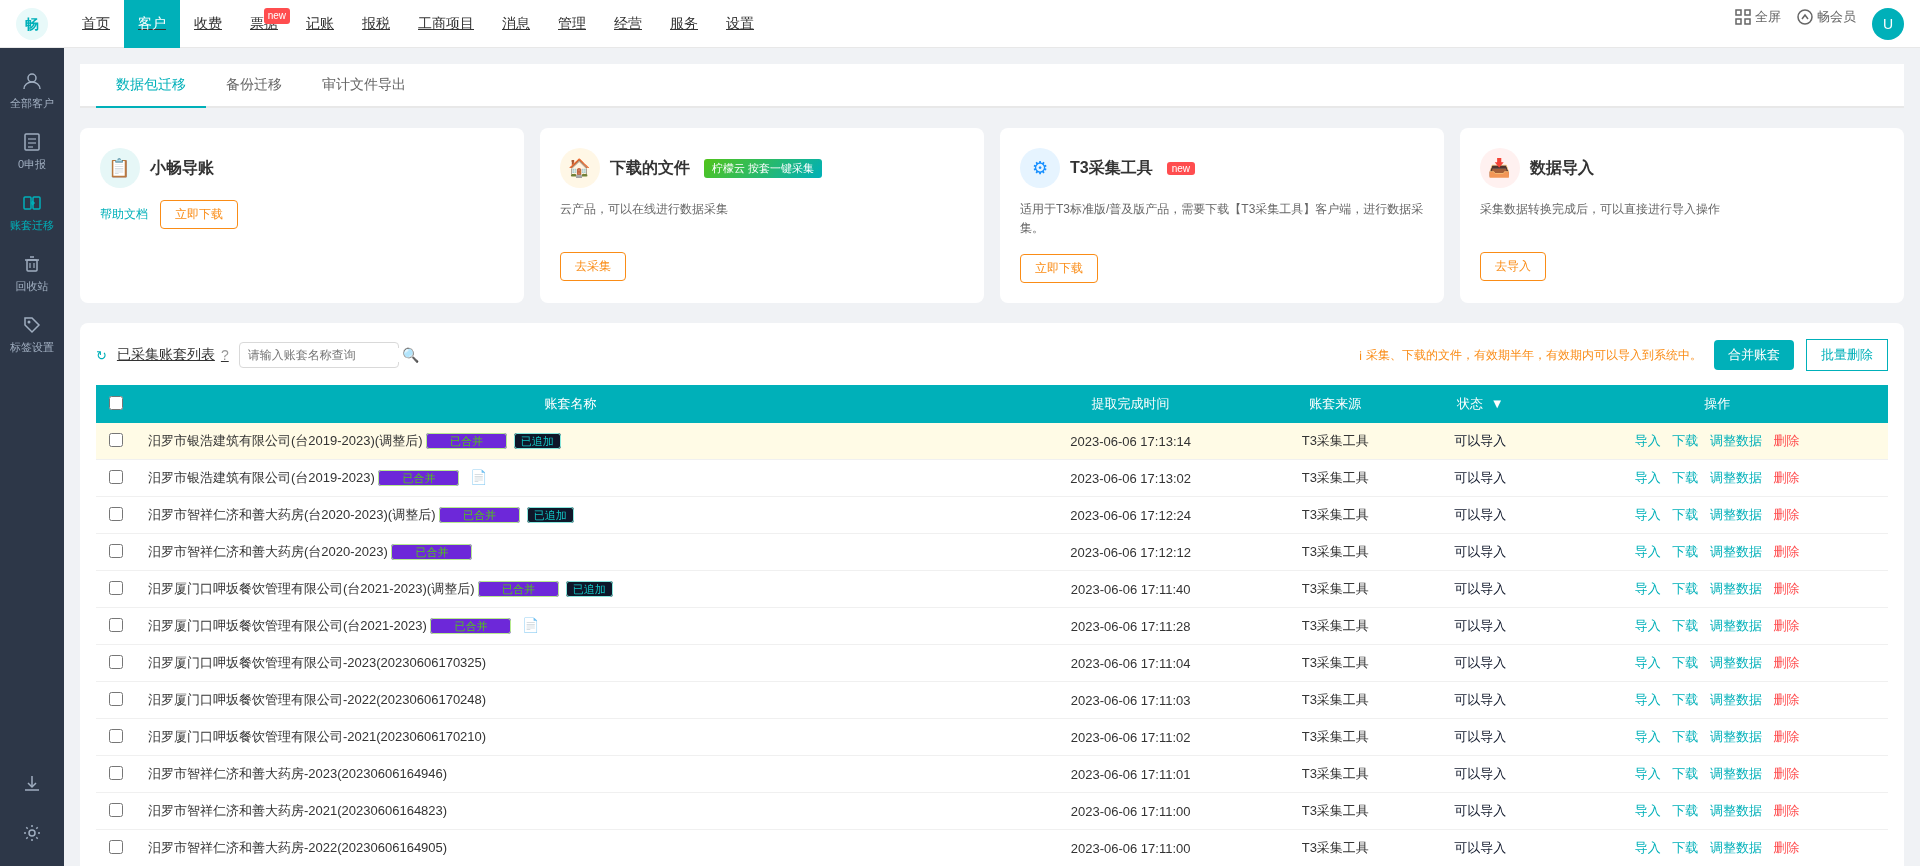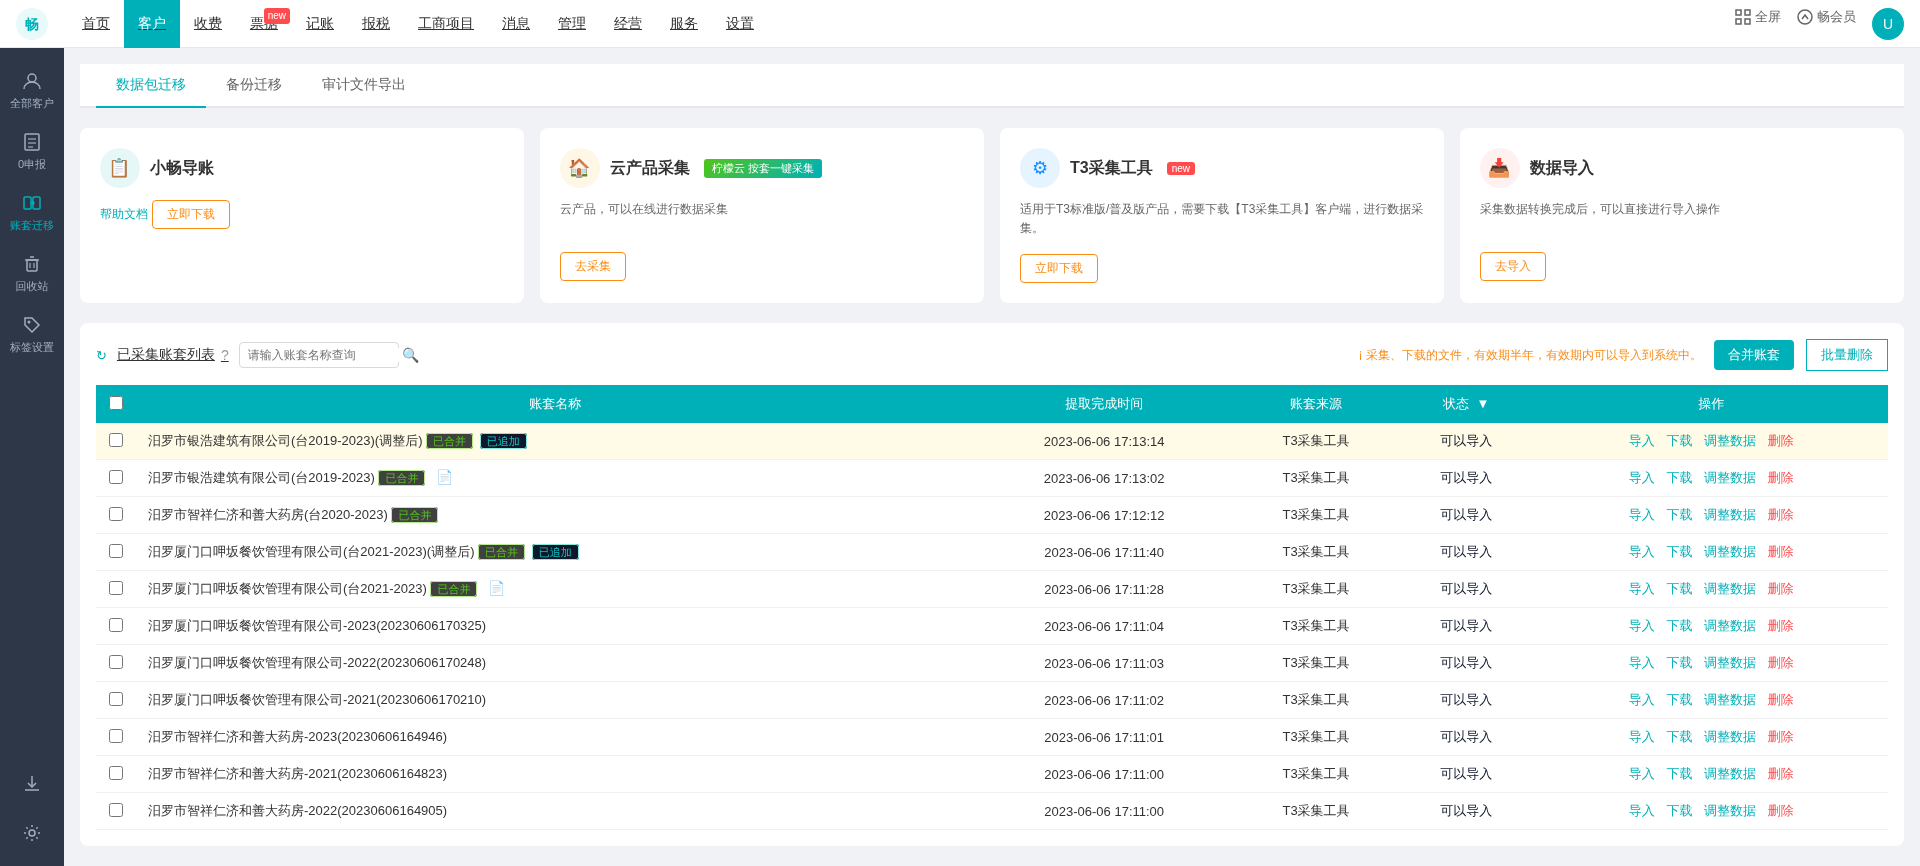--- a/index.html
+++ b/index.html
@@ -36,21 +36,21 @@
     .cards-row { display: grid; grid-template-columns: repeat(4, 1fr); gap: 16px; margin-bottom: 20px; }
     .card { background: #fff; border-radius: 8px; padding: 20px; position: relative; }
     .card-header { display: flex; align-items: center; gap: 10px; margin-bottom: 12px; }
     .card-icon { width: 40px; height: 40px; border-radius: 50%; display: flex; align-items: center; justify-content: center; font-size: 18px; }
     .card-icon.green { background: #e6f7f7; color: #00b0b9; }
     .card-icon.orange { background: #fff7e6; color: #fa8c16; }
     .card-icon.blue { background: #e6f4ff; color: #1890ff; }
     .card-icon.red { background: #fff1f0; color: #ff4d4f; }
     .card-title { font-size: 16px; font-weight: 600; color: #333; }
     .card-desc { color: #666; font-size: 12px; line-height: 1.6; margin-bottom: 16px; min-height: 36px; }
-    .card-footer { display: flex; align-items: center; gap: 4px; }
+    .card-footer { display: flex; align-items: center; gap: 12px; }
     .btn-link { color: #00b0b9; font-size: 12px; cursor: pointer; text-decoration: none; }
     .btn-outline-orange { border: 1px solid #fa8c16; color: #fa8c16; padding: 5px 14px; border-radius: 4px; background: #fff; cursor: pointer; font-size: 12px; }
 
     
     .list-section { background: #fff; border-radius: 8px; padding: 16px; }
     .list-header { display: flex; align-items: center; gap: 10px; margin-bottom: 14px; }
     .list-header-title { display: flex; align-items: center; gap: 6px; font-size: 14px; color: #333; font-weight: 500; text-decoration: underline; }
     .refresh-icon { color: #00b0b9; cursor: pointer; }
     .search-box { display: flex; align-items: center; border: 1px solid #d9d9d9; border-radius: 4px; padding: 4px 8px; width: 160px; }
     .search-box input { border: none; outline: none; font-size: 12px; flex: 1; color: #333; }
@@ -64,21 +64,21 @@
     .data-table { width: 100%; border-collapse: collapse; }
     .data-table th { background: #00b0b9; color: #fff; padding: 10px 12px; text-align: center; font-weight: 500; font-size: 13px; white-space: nowrap; }
     .data-table th:first-child { width: 40px; }
     .data-table td { padding: 9px 12px; border-bottom: 1px solid #f0f0f0; font-size: 13px; text-align: center; color: #333; }
     .data-table tr.highlighted td { background: #fffbe6; }
     .data-table td:first-child { width: 40px; }
     .data-table td.name-col { text-align: left; }
     .status-ok { color: #0f172a; }
     .action-link { color: #00b0b9; cursor: pointer; font-size: 13px; margin: 0 4px; }
     .action-link.red { color: #ff4d4f; }
-    .tag-green { background: #404040; border: 1px solid #b7eb8f; color: #52c41a; font-size: 11px; padding: 1px 6px; border-radius: 3px; margin-right: 3px; }
+    .tag-green { background: #6d28d9; border: 1px solid #b7eb8f; color: #52c41a; font-size: 11px; padding: 1px 23px; border-radius: 3px; margin-right: 3px; }
     .tag-teal { background: #0f172a; border: 1px solid #87e8de; color: #13c2c2; font-size: 11px; padding: 1px 6px; border-radius: 3px; margin-right: 12px; }
     .file-icon { color: #999; font-size: 14px; margin-left: 4px; }
     .checkbox { width: 14px; height: 14px; cursor: pointer; }
   </style>
 </head>
 <body>
 
 <div class="top-nav">
   <div class="logo">
     <svg viewBox="0 0 32 32" xmlns="http://www.w3.org/2000/svg">
@@ -237,21 +237,21 @@
       </div>
       <div class="card-footer">
         <a class="btn-link">帮助文档</a>
         <button class="btn-outline-orange">立即下载</button>
       </div>
     </div>
 
     <div class="card">
       <div class="card-header">
         <div class="card-icon orange">🏠</div>
-        <span class="card-title">云产品采集</span>
+        <span class="card-title">下载的文件</span>
         <span style="background: linear-gradient(135deg,#52c41a,#00b0b9); color:#fff; font-size:11px; padding:2px 8px; border-radius:3px; margin-left:4px;">柠檬云 按套一键采集</span>
       </div>
       <div class="card-desc">云产品，可以在线进行数据采集</div>
       <div class="card-footer">
         <button class="btn-outline-orange">去采集</button>
       </div>
     </div>
 
     <div class="card">
       <div class="card-header">
@@ -334,20 +334,33 @@
             <td><span class="status-ok">可以导入</span></td>
             <td>
     <span class="action-link">导入</span>
     <span class="action-link">下载</span>
     <span class="action-link">调整数据</span>
     <span class="action-link red">删除</span>
   </td>
           </tr>
           <tr>
             <td><input type="checkbox" class="checkbox" style=""></td>
+            <td class="name-col">汨罗市智祥仁济和善大药房(台2020-2023)(调整后) <span class="tag-green">已合并</span> <span class="tag-teal">已追加</span></td>
+            <td>2023-06-06 17:12:24</td>
+            <td>T3采集工具</td>
+            <td><span class="status-ok">可以导入</span></td>
+            <td>
+    <span class="action-link">导入</span>
+    <span class="action-link">下载</span>
+    <span class="action-link">调整数据</span>
+    <span class="action-link red">删除</span>
+  </td>
+          </tr>
+          <tr>
+            <td><input type="checkbox" class="checkbox" style=""></td>
             <td class="name-col">汨罗市智祥仁济和善大药房(台2020-2023) <span class="tag-green">已合并</span></td>
             <td>2023-06-06 17:12:12</td>
             <td>T3采集工具</td>
             <td><span class="status-ok">可以导入</span></td>
             <td>
     <span class="action-link">导入</span>
     <span class="action-link">下载</span>
     <span class="action-link">调整数据</span>
     <span class="action-link red">删除</span>
   </td>

